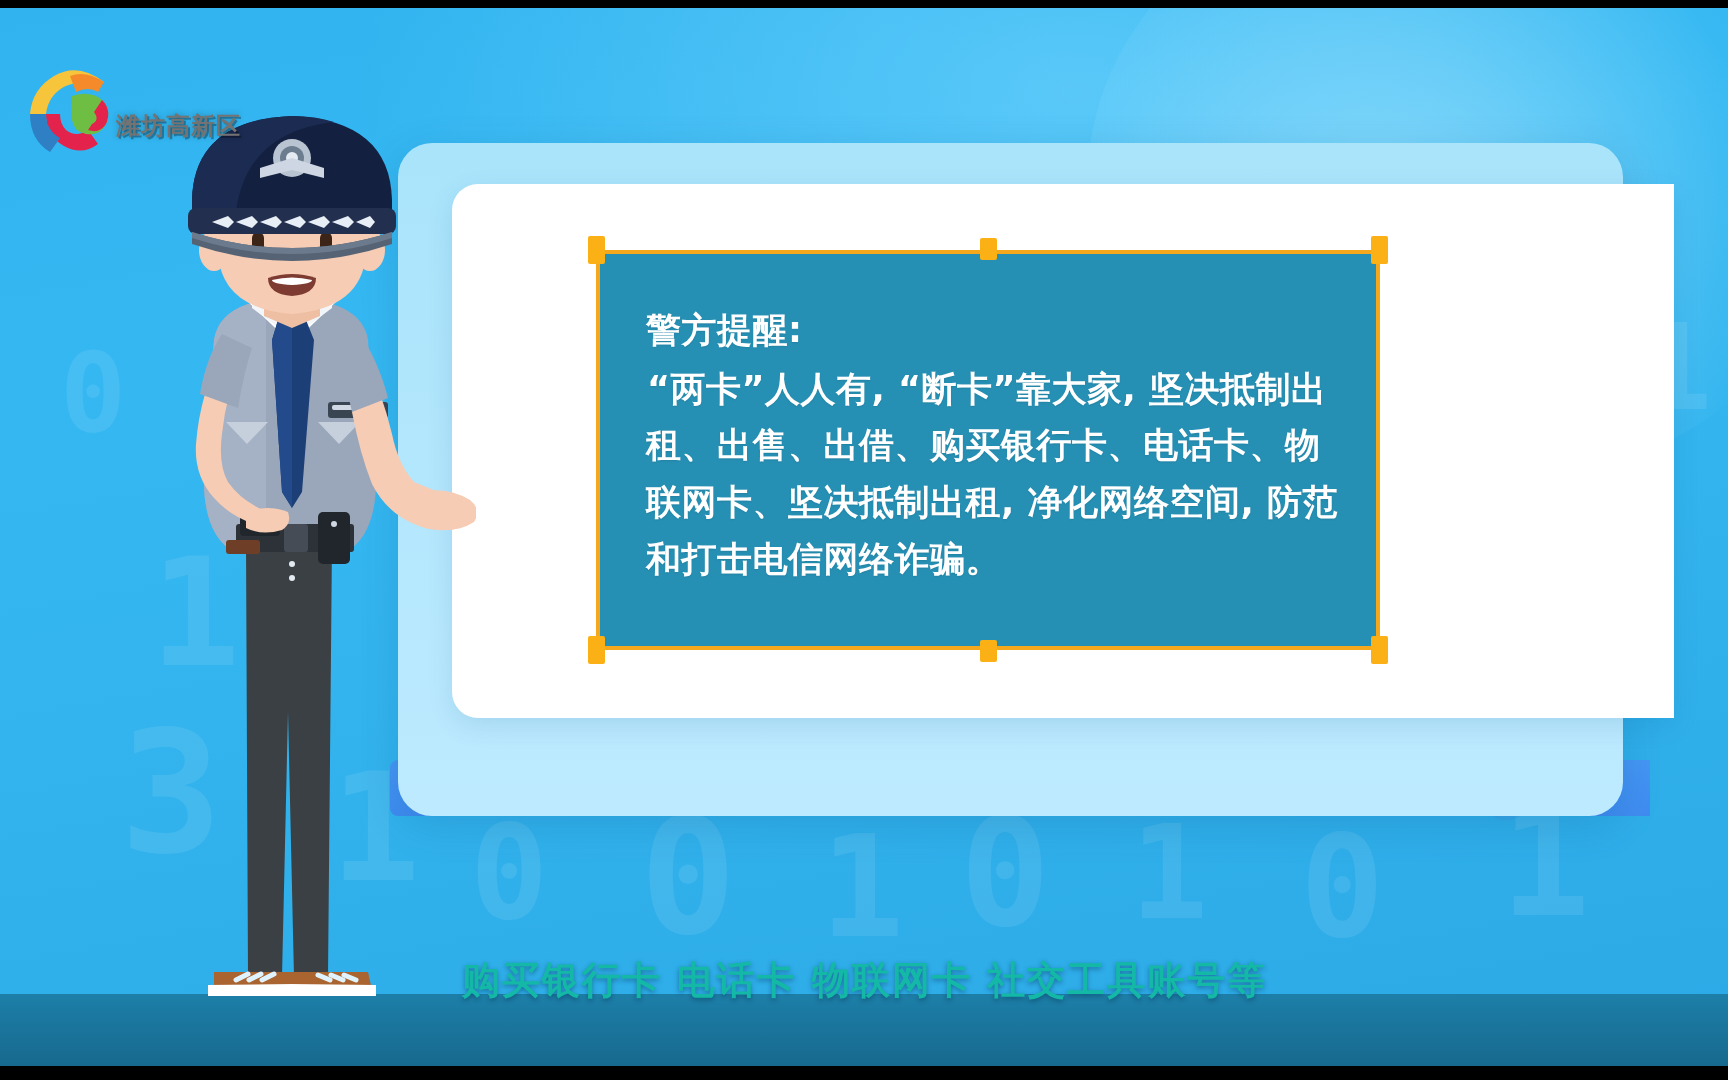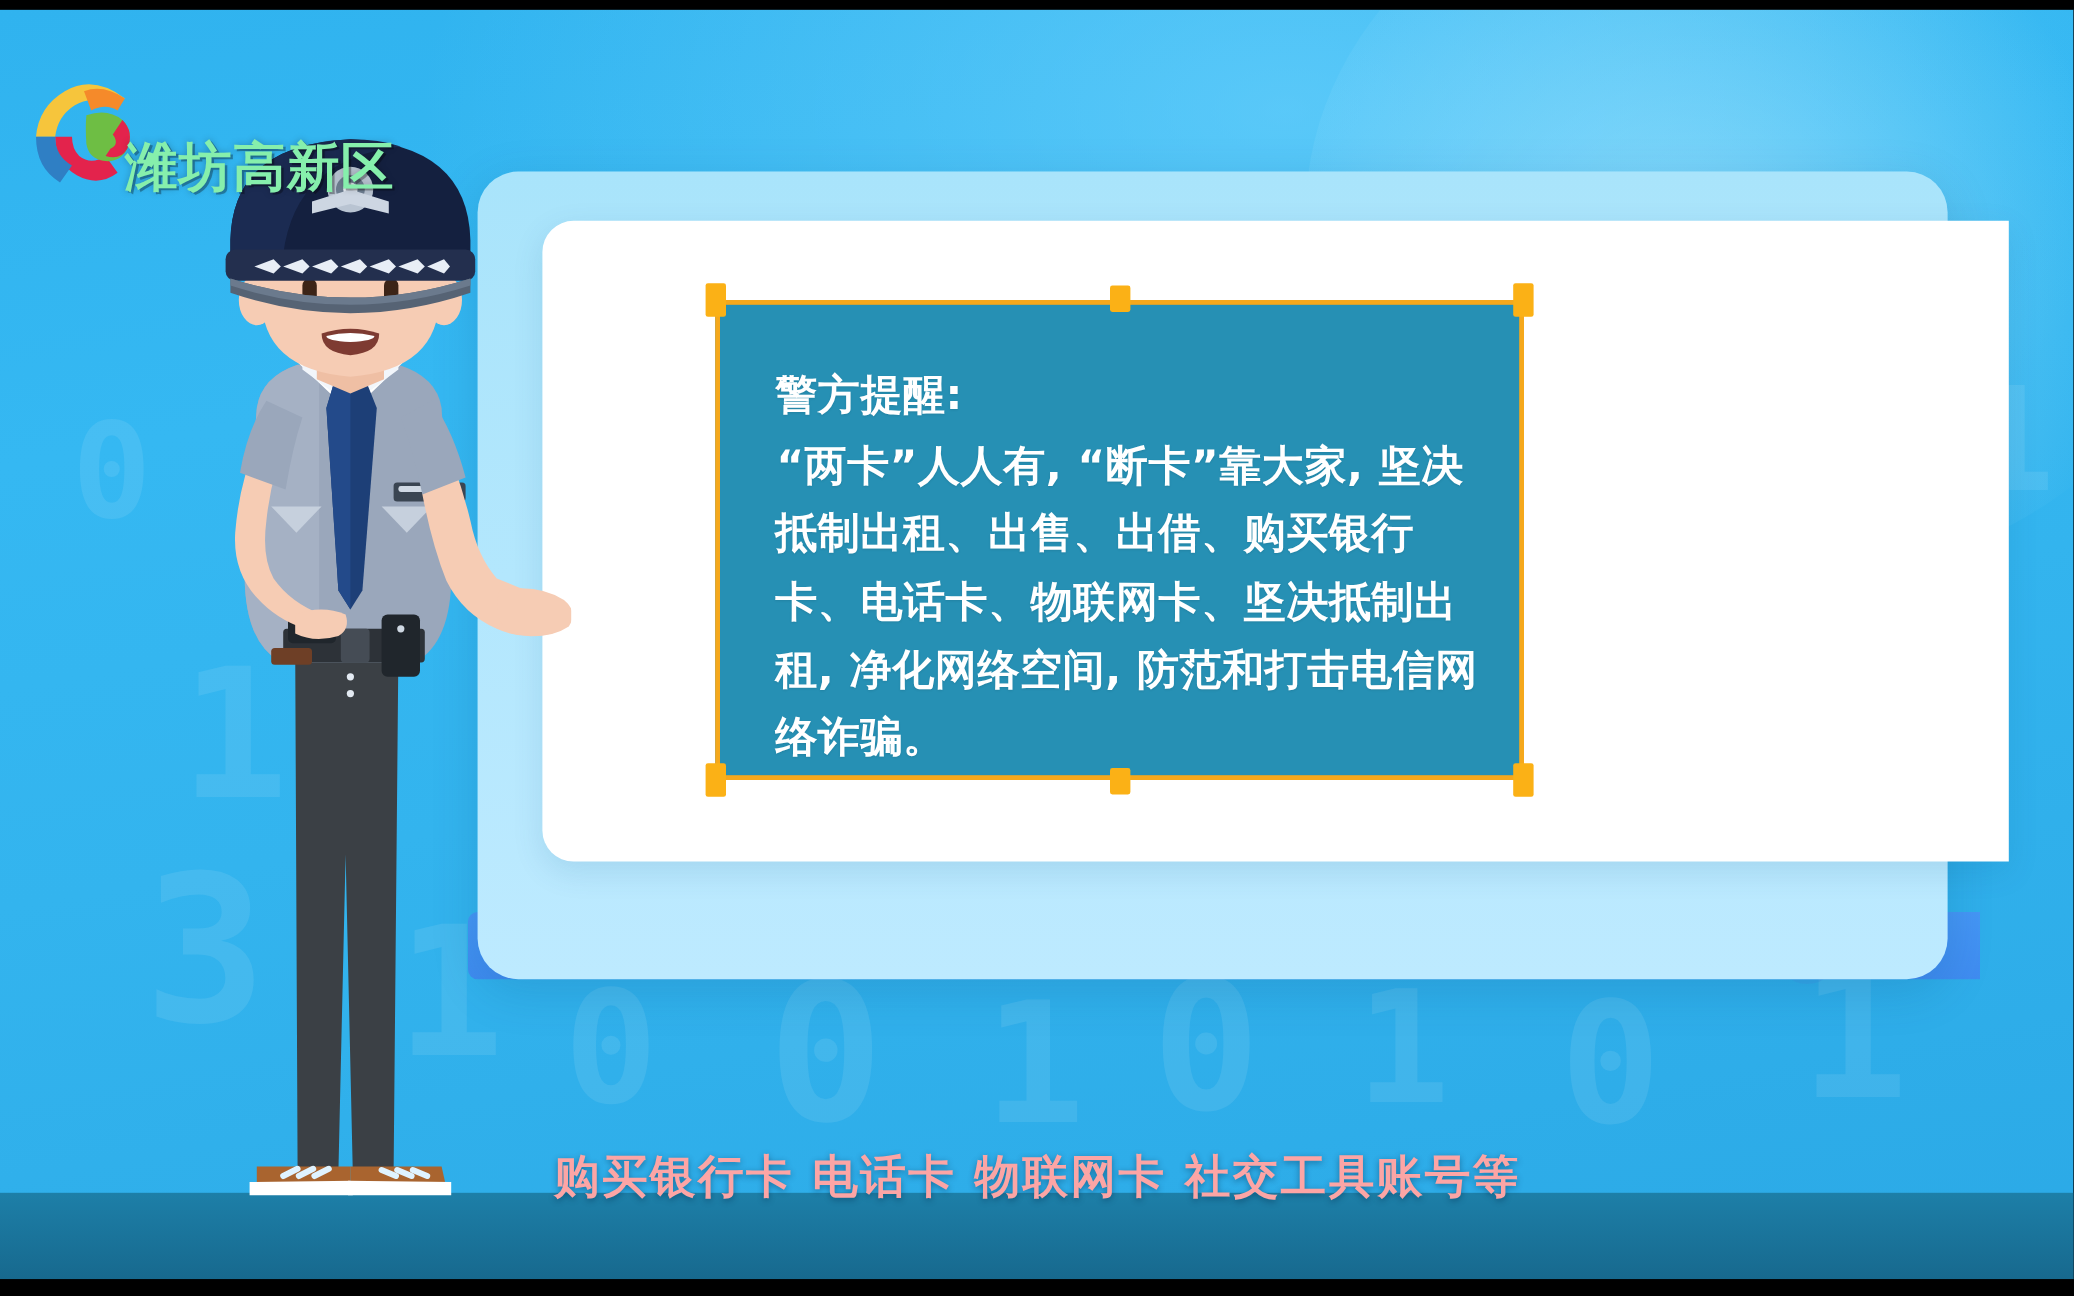--- a/index.html
+++ b/index.html
@@ -86,21 +86,21 @@
     width: 1260px; height: 56px;
     background: linear-gradient(180deg,#4596f5 0%, #3f8cf0 100%);
     border-radius: 8px 0 0 8px;
     z-index: 9;
   }
 
   
   #notice-wrap {
     position: absolute;
     left: 596px; top: 250px;
-    width: 674px; height: 400px;
+    width: 784px; height: 400px;
     z-index: 14;
   }
   #notice-box {
     position: absolute; inset: 0;
     background: #2690b4;
     border: 4px solid #f5a81c;
   }
   .bracket {
     position: absolute;
     width: 17px; height: 28px;
@@ -133,39 +133,39 @@
     margin-bottom: 2px;
   }
   #notice-body { display: block; text-indent: 1px; }
 
   
   #subtitle {
     position: absolute;
     left: 0; top: 955px;
     width: 1669px;
     text-align: center;
-    color: #fca5a5;
+    color: #14b8a6;
     font-family: "DejaVu Sans", "Liberation Sans", sans-serif;
     font-weight: 700;
     font-size: 38px;
     letter-spacing: 2px;
     text-shadow: 0 2px 5px rgba(0,40,70,0.45);
     z-index: 40;
     padding-left: 60px;
   }
 
   
   #logo-block {
     position: absolute; left: 16px; top: 52px;
     width: 330px; height: 115px; z-index: 60;
   }
   #logo-mark { position: absolute; left: 0; top: 0; width: 112px; height: 112px; }
   #logo-text {
-    position: absolute; left: 88px; top: 58px;
-    color: #86efac; font-weight: 700; font-size: 44px;
+    position: absolute; left: 100px; top: 58px;
+    color: #737373; font-weight: 700; font-size: 24px;
     font-family: "DejaVu Sans", "Liberation Sans", sans-serif;
     letter-spacing: 1px;
     text-shadow: 2px 2px 0 rgba(0,0,0,0.30), 0 0 6px rgba(0,0,0,0.25);
     white-space: nowrap;
   }
 
   
   #officer { position: absolute; left: 96px; top: 72px; width: 380px; height: 940px; z-index: 50; }
 </style>
 </head>

